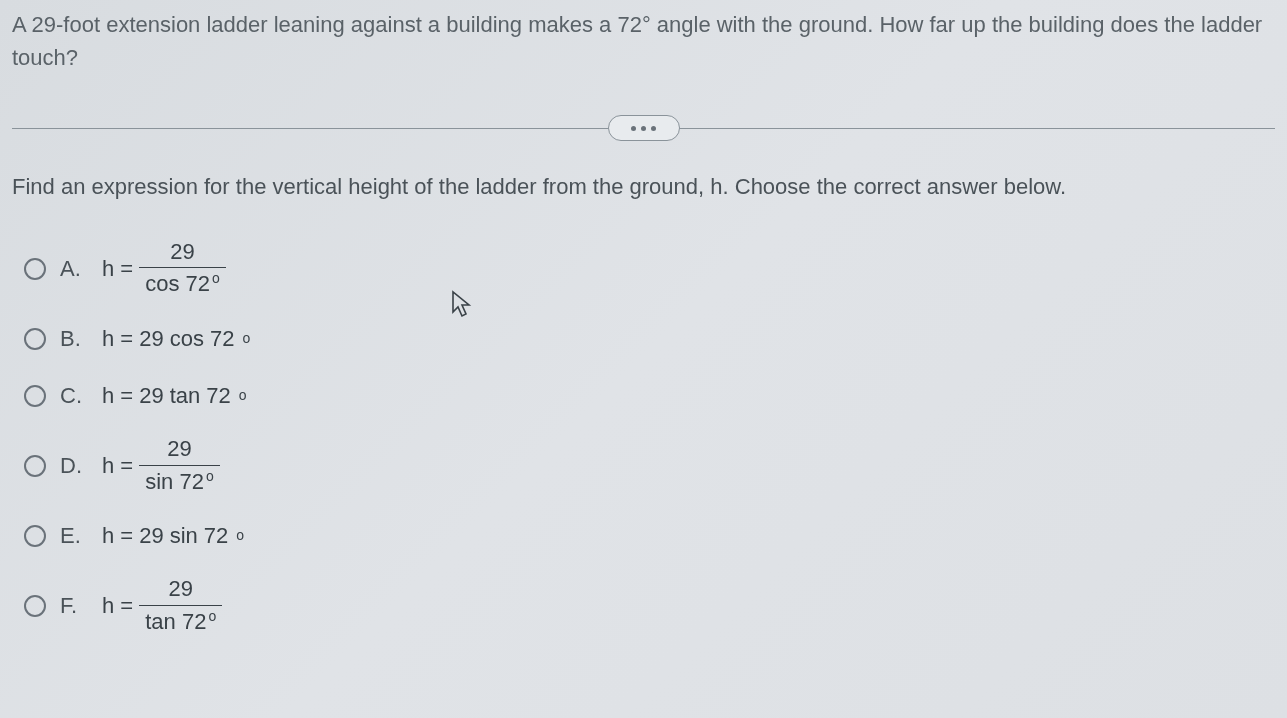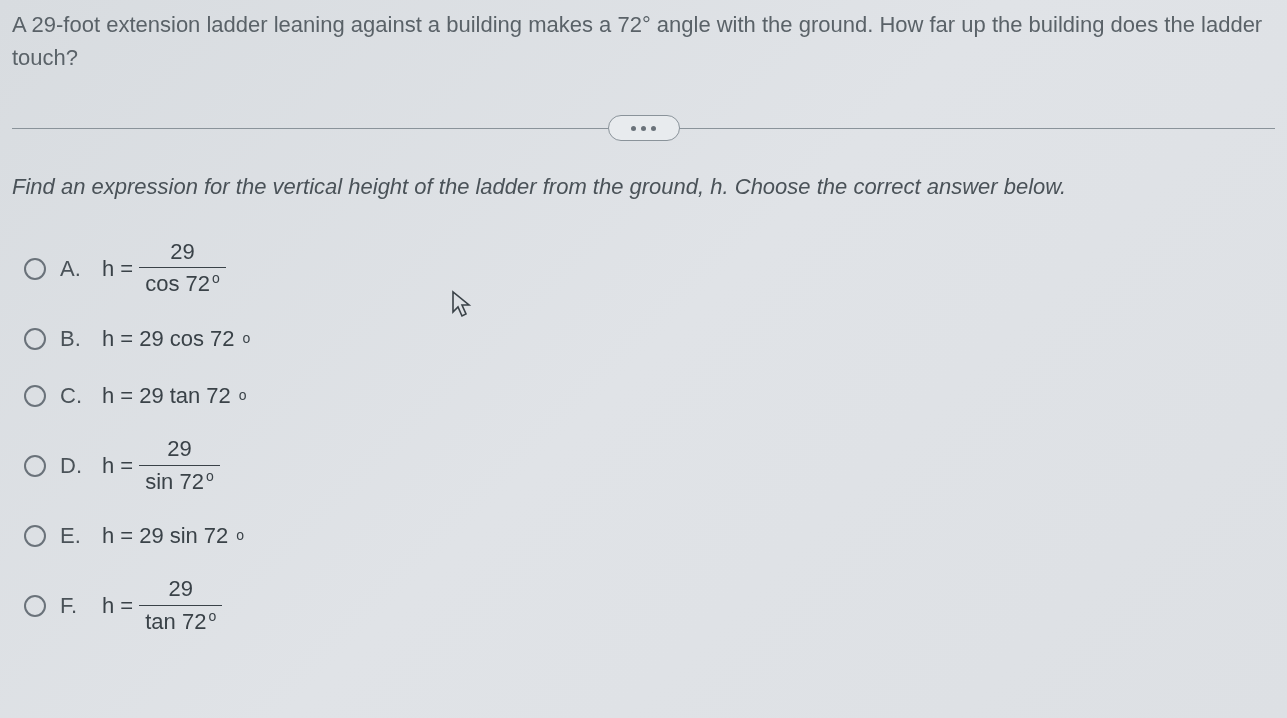--- a/index.html
+++ b/index.html
@@ -54,21 +54,20 @@
     }
     .separator-button .dot {
       width: 5px;
       height: 5px;
       background: #6a727a;
       border-radius: 50%;
     }
     .instruction {
       color: #4a5258;
       margin-bottom: 36px;
-      font-style: italic;
     }
     .options {
       display: flex;
       flex-direction: column;
       gap: 24px;
       padding-left: 12px;
     }
     .option {
       display: flex;
       align-items: center;

